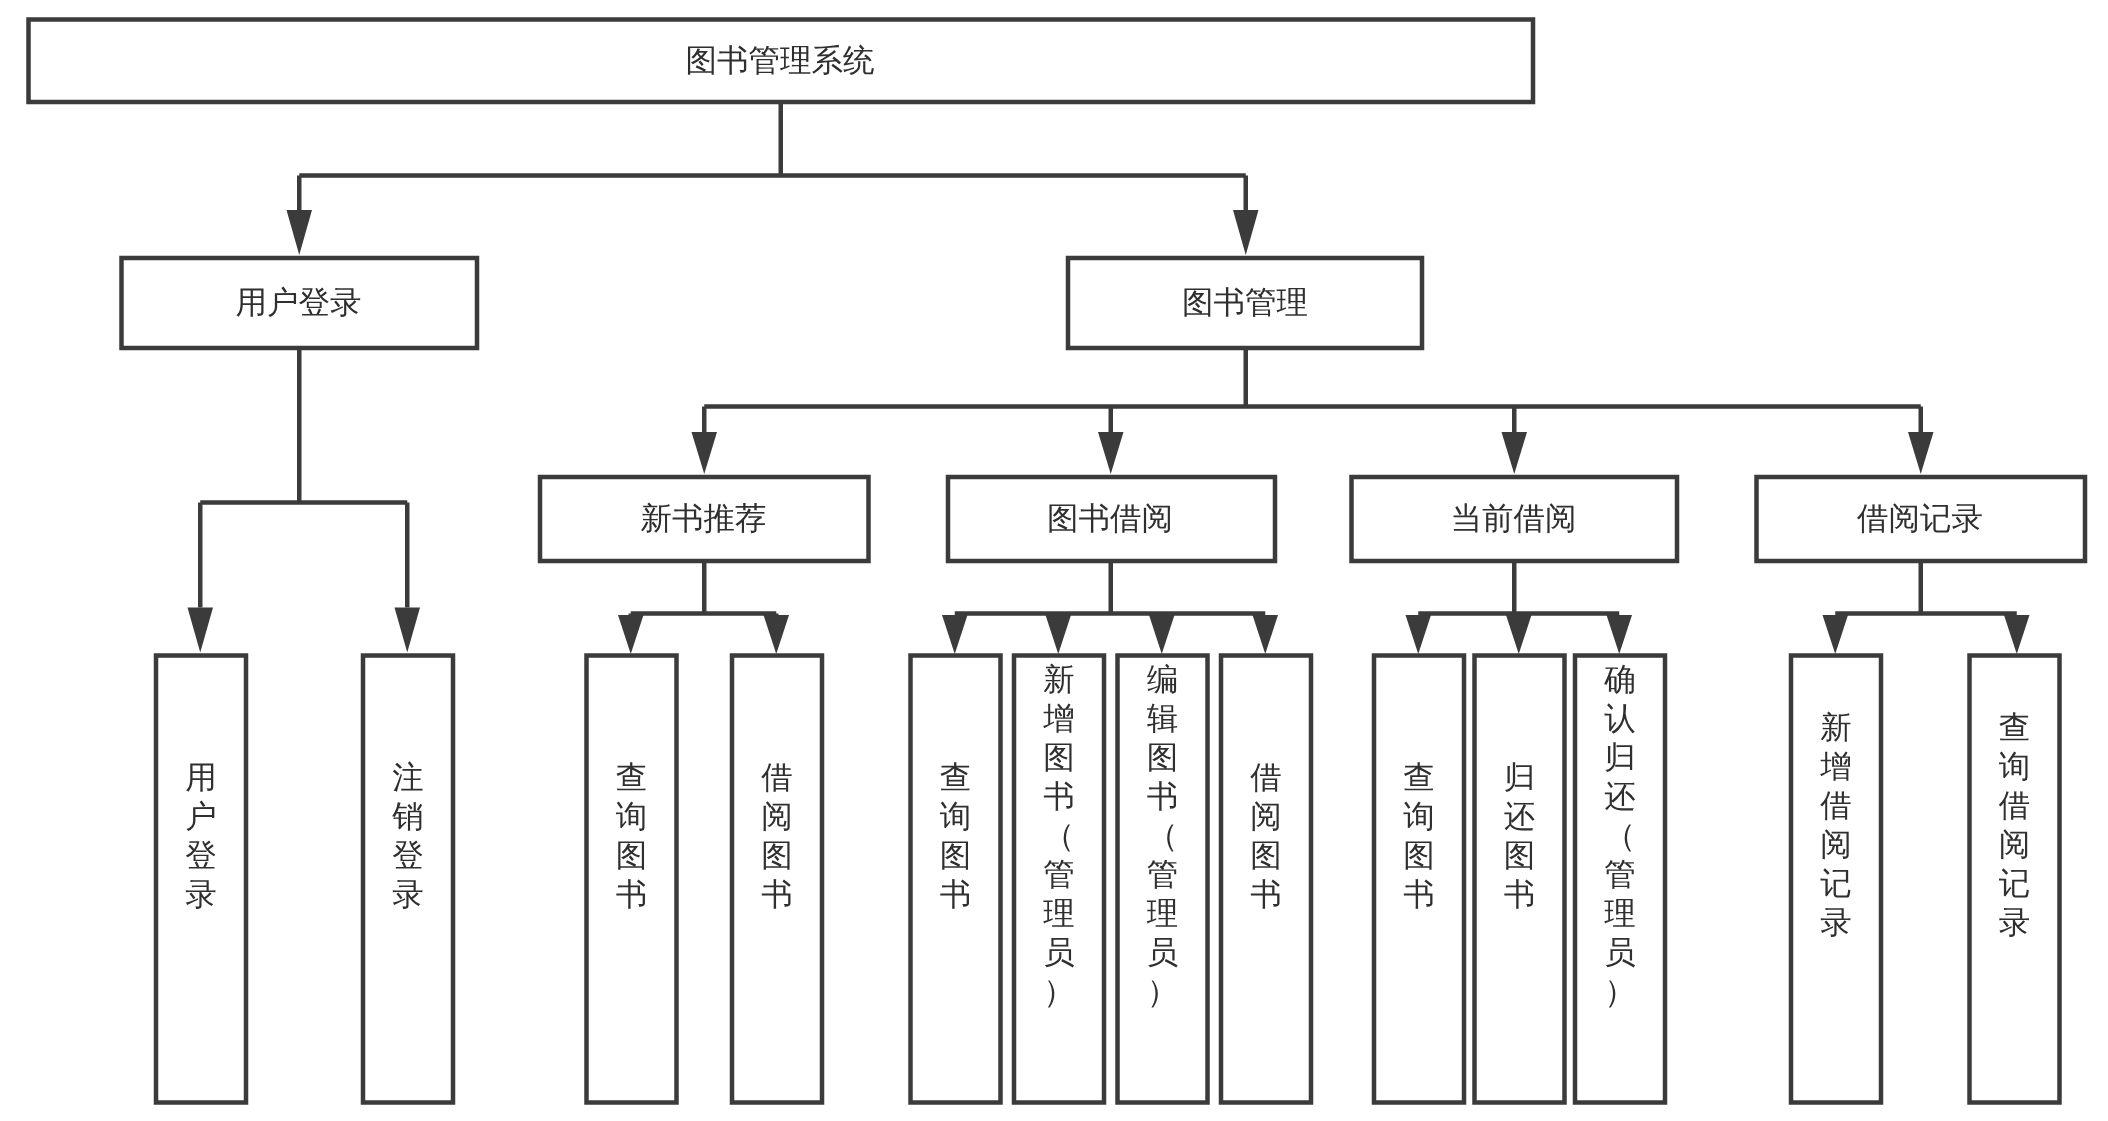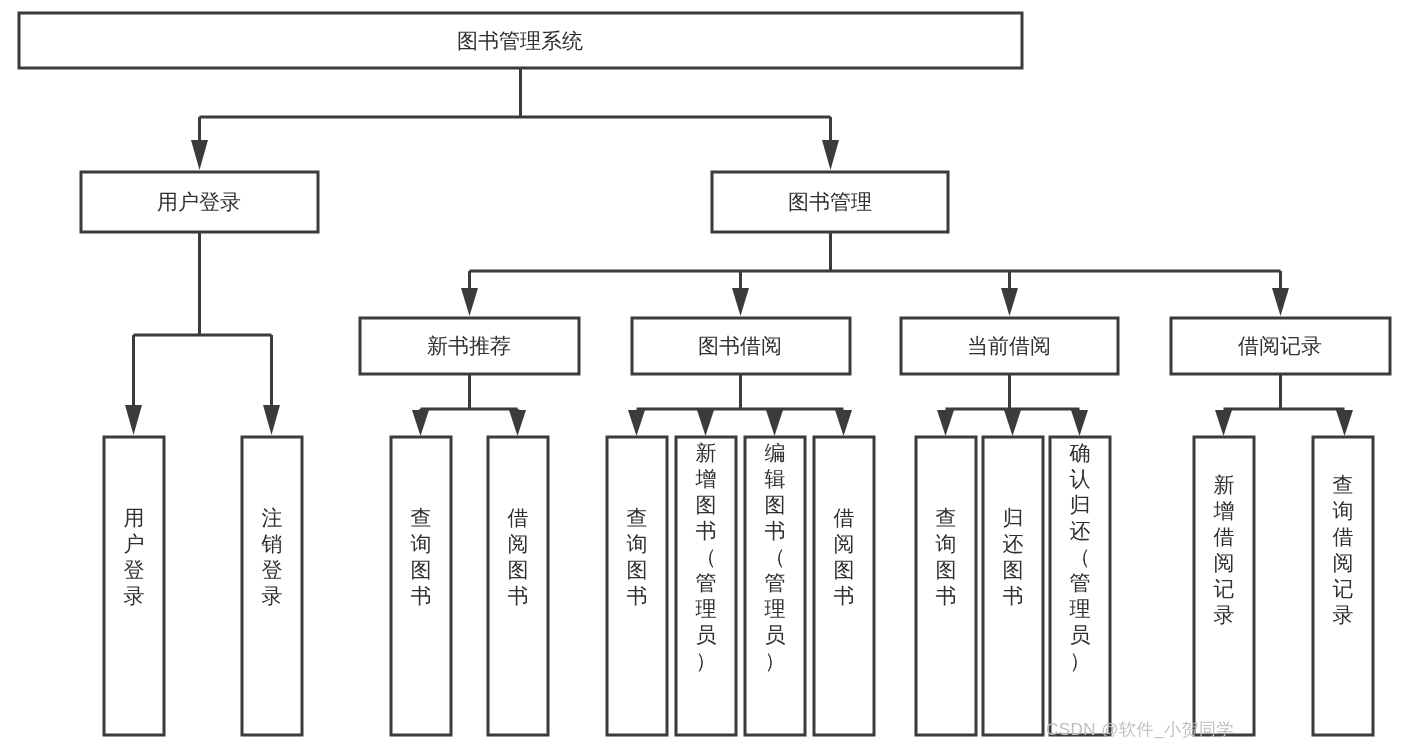--- a/index.html
+++ b/index.html
@@ -208,14 +208,13 @@
     <g>
       <rect class="node-box" x="1194" y="437" width="60" height="298"></rect>
       <text class="node-label-vert" x="1224" y="492"><tspan x="1224" dy="0">新</tspan><tspan x="1224" dy="26">增</tspan><tspan x="1224" dy="26">借</tspan><tspan x="1224" dy="26">阅</tspan><tspan x="1224" dy="26">记</tspan><tspan x="1224" dy="26">录</tspan></text>
     </g>
     <g>
       <rect class="node-box" x="1313" y="437" width="60" height="298"></rect>
       <text class="node-label-vert" x="1343" y="492"><tspan x="1343" dy="0">查</tspan><tspan x="1343" dy="26">询</tspan><tspan x="1343" dy="26">借</tspan><tspan x="1343" dy="26">阅</tspan><tspan x="1343" dy="26">记</tspan><tspan x="1343" dy="26">录</tspan></text>
     </g>
   </svg>
 
-  <div class="watermark">CSDN @软件_小贺同学</div>
 </div>
 
 </body></html>

